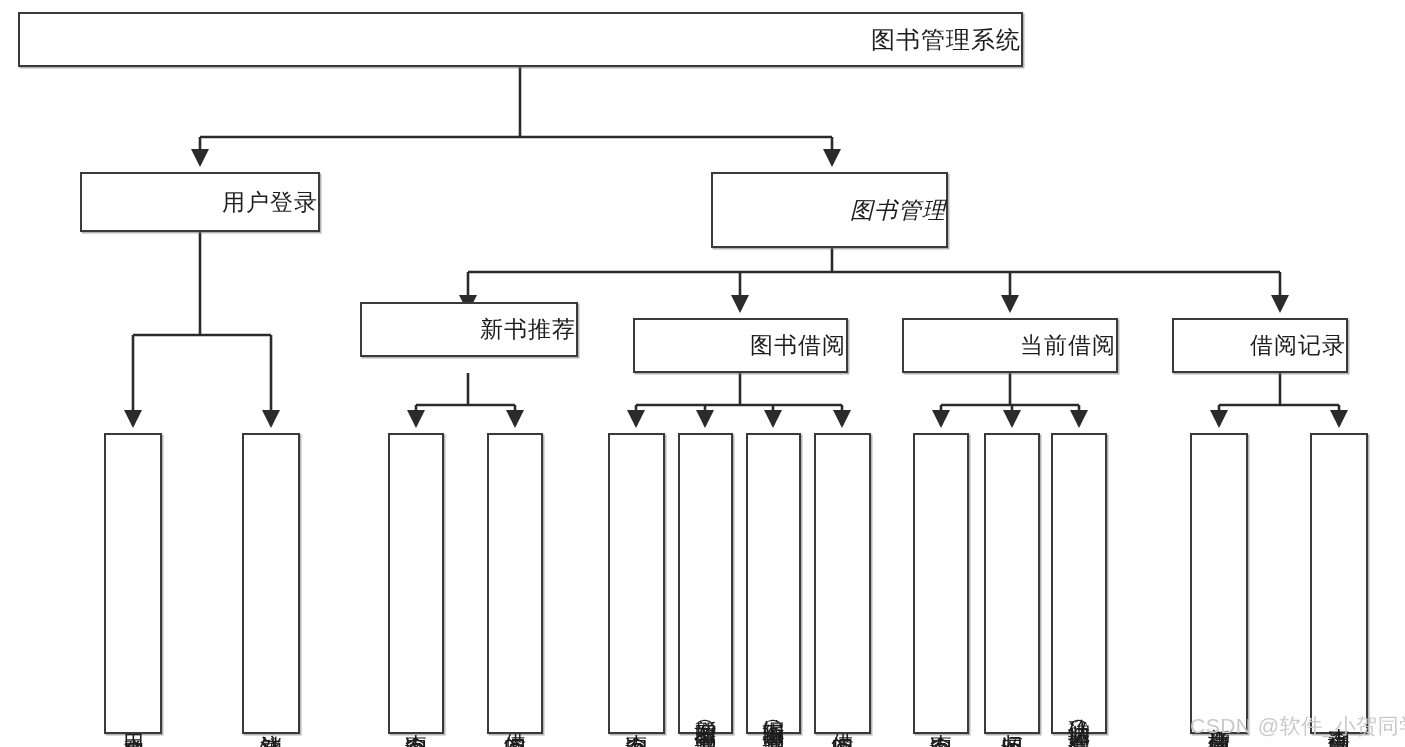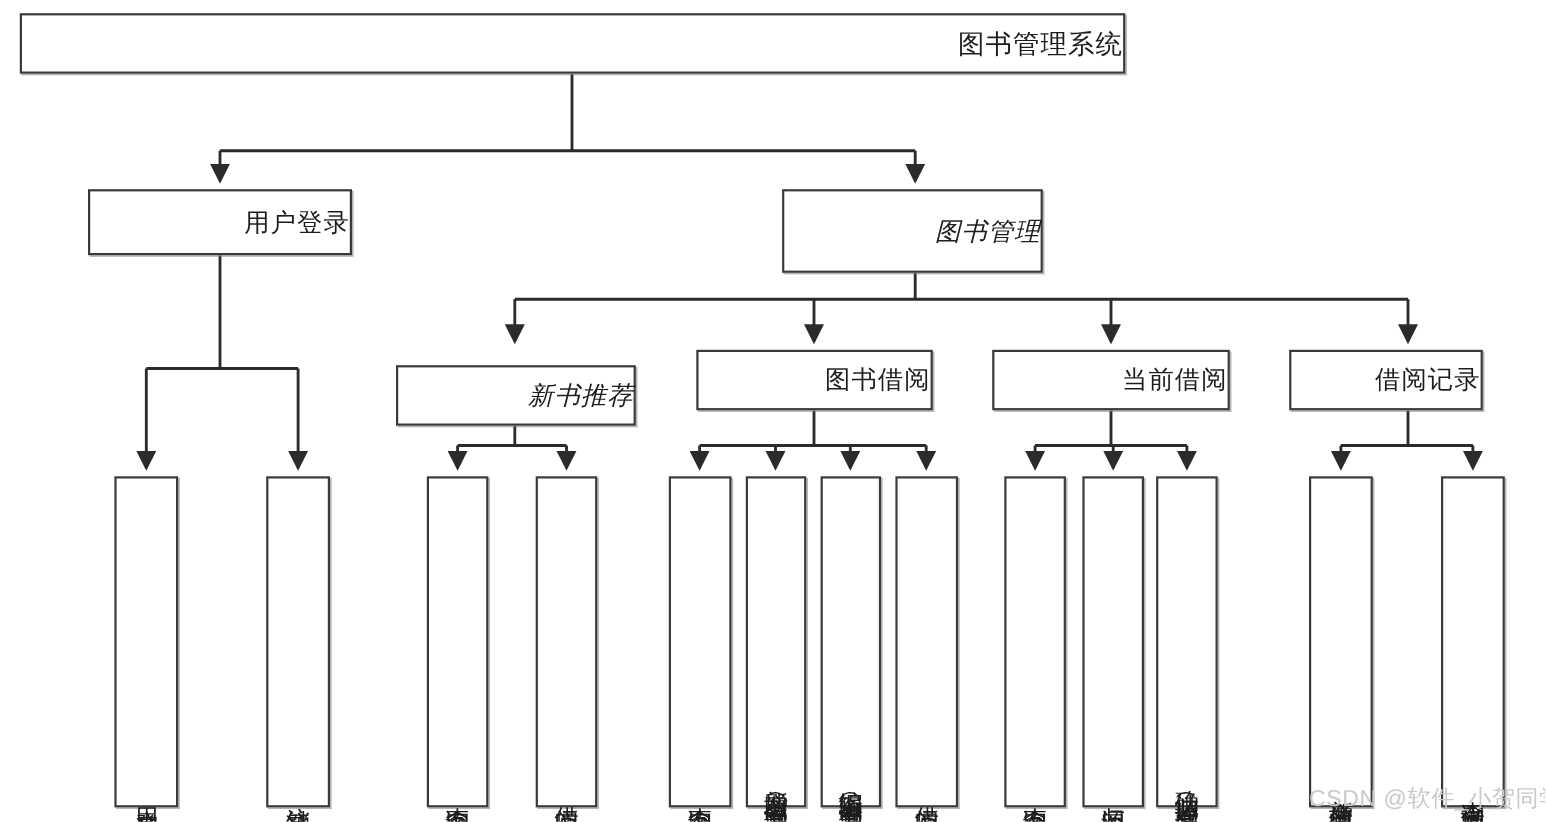--- a/index.html
+++ b/index.html
@@ -126,21 +126,21 @@
     <span>图书管理系统</span>
   </div>
 
   <div class="node h" style="left:80px; top:172px; width:240px; height:60px;">
     <span>用户登录</span>
   </div>
   <div class="node h" style="left:711px; top:172px; width:237px; height:76px;font-style:italic;">
     <span>图书管理</span>
   </div>
 
-  <div class="node h" style="left:360px; top:332px; width:218px; height:55px;font-style:italic;">
+  <div class="node h" style="left:360px; top:302px; width:218px; height:55px;">
     <span>新书推荐</span>
   </div>
   <div class="node h" style="left:633px; top:318px; width:215px; height:55px;">
     <span>图书借阅</span>
   </div>
   <div class="node h" style="left:902px; top:318px; width:216px; height:55px;">
     <span>当前借阅</span>
   </div>
   <div class="node h" style="left:1172px; top:318px; width:176px; height:55px;">
     <span>借阅记录</span>

